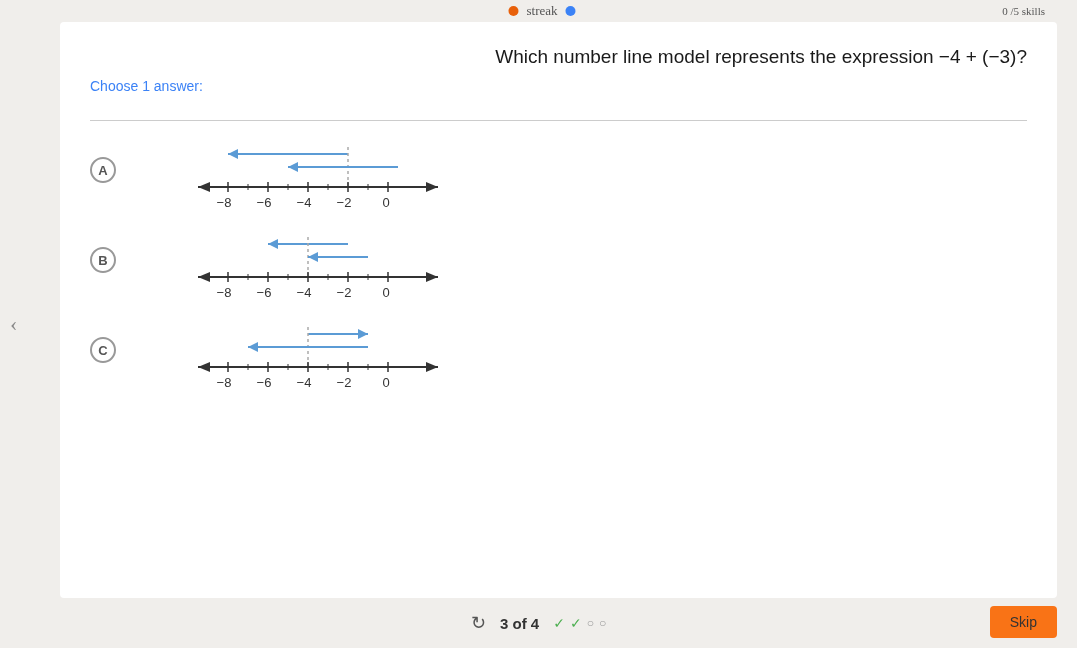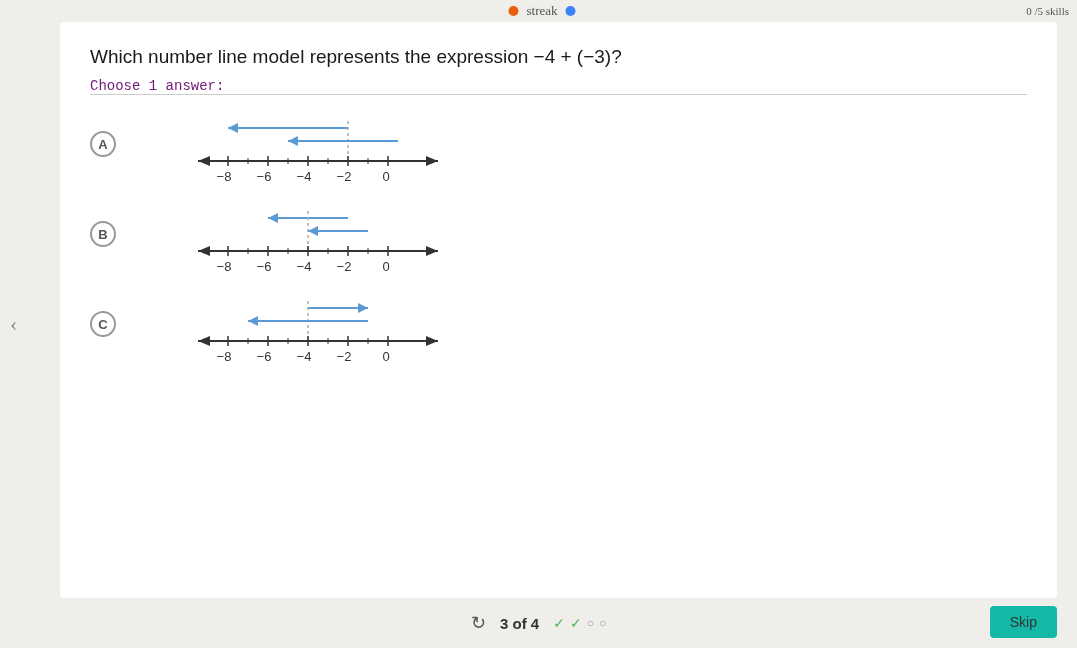--- a/index.html
+++ b/index.html
@@ -13,21 +13,21 @@
     }
 
     
     .top-bar {
       position: absolute;
       top: 0; left: 0; right: 0;
       height: 22px;
       display: flex;
       align-items: center;
       justify-content: flex-end;
-      padding-right: 8px;
+      padding-right: 32px;
       background: #f0eeeb;
       margin-left: 7px;
     }
     .skills-text {
       font-size: 11px;
       color: #555;
     }
 
     
     .streak-area {
@@ -79,26 +79,27 @@
       padding: 24px 30px;
       overflow: hidden;
     }
 
     .question-text {
       font-size: 19px;
       color: #1a1a1a;
       font-weight: 500;
       margin-bottom: 10px;
       font-family: Arial, sans-serif;
+      text-align: right;
     }
     .choose-text {
       font-size: 14px;
-      color: #701a75;
-      margin-bottom: 0;
-      font-family: Liberation Mono, monospace;
+      color: #3b82f6;
+      margin-bottom: 26px;
+      font-family: Liberation Sans, sans-serif;
     }
 
     .divider {
       border: none;
       border-top: 1.5px solid #ccc;
       margin-bottom: 18px;
     }
 
     
     .options-container {
@@ -170,21 +171,21 @@
     }
     .prog-circle {
       color: #999;
       font-size: 12px;
     }
 
     .skip-btn {
       position: absolute;
       right: 20px;
       bottom: 10px;
-      background: #14b8a6;
+      background: #f97316;
       border: none;
       padding: 8px 20px;
       font-size: 14px;
       color: #333;
       border-radius: 4px;
       cursor: pointer;
       font-family: Arial, sans-serif;
       margin-top: 32px;
     }
 

